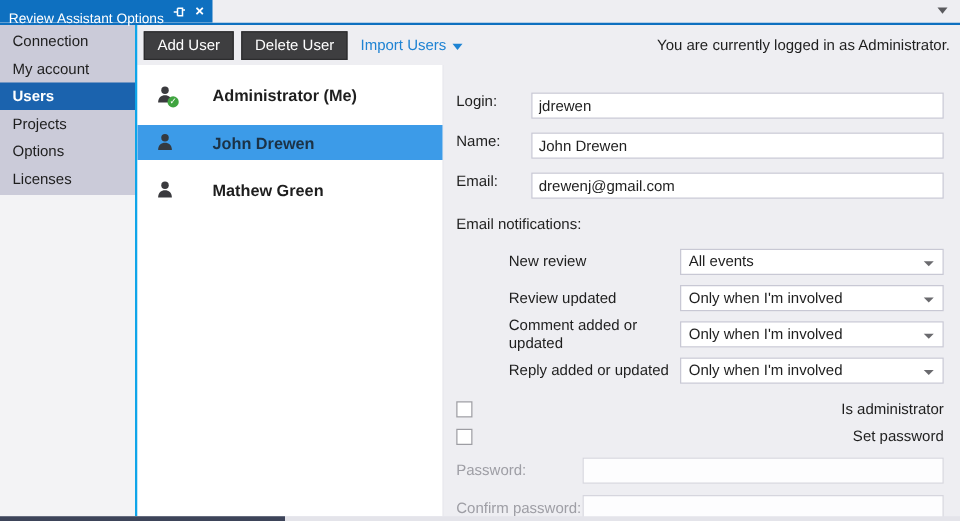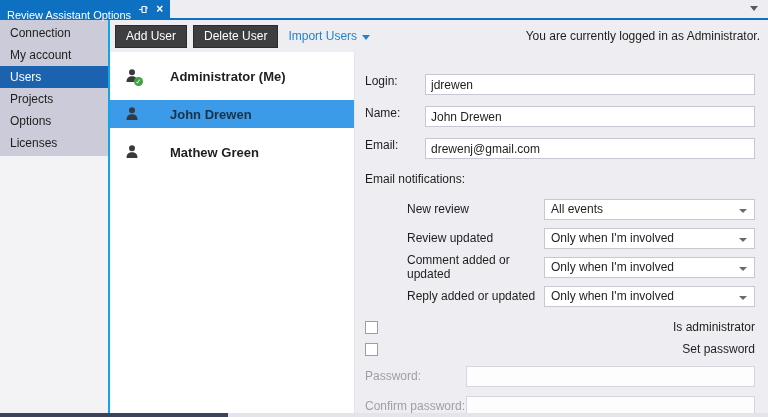--- a/index.html
+++ b/index.html
@@ -14,21 +14,21 @@
   .tab-icon { display:flex; align-items:center; }
   .close-glyph { color:#ffffff; font-size:12px; font-weight:bold; line-height:1; }
   .overflow-caret { position:absolute; right:10px; top:6px; width:0; height:0; border-left:4px solid transparent; border-right:4px solid transparent; border-top:5px solid #5a5a5e; }
   .blue-line { height:2px; background:var(--accent,#0e70c0); }
 
   
   .content { display:flex; height:393px; }
   .leftcol { width:110px; background:#f3f3f5; border-right:2px solid #0ea5e9; display:flex; flex-direction:column; }
   .nav { background:var(--sidebar_bg,#cbcbd9); padding:2px 0; }
   .nav-item { height:22px; line-height:22px; padding-left:10px; cursor:pointer; color:#1e1e1e; }
-  .nav-item.selected { background:var(--sidebar_selected,#1b63ae); color:#ffffff; font-weight:normal; }
+  .nav-item.selected { background:var(--sidebar_selected,#1b63ae); color:#ffffff; font-weight:bold; }
   .main { flex:1; display:flex; flex-direction:column; }
 
   
   .toolbar { height:32px; display:flex; align-items:center; padding:0 8px 0 5px; gap:6px; background:#eeeef2; }
   .tb-btn { background:var(--button_bg,#3e3e40); color:#ffffff; border:1px solid #2c2c2e; padding:3px 10px 4px 10px; font-size:12px; cursor:pointer; font-family:inherit; }
   .link { color:var(--link,#1e83d3); margin-left:4px; cursor:pointer; display:flex; align-items:center; gap:5px; }
   .link-caret { width:0; height:0; border-left:4px solid transparent; border-right:4px solid transparent; border-top:5px solid var(--link,#1e83d3); margin-top:2px; }
   .tb-spacer { flex:1; }
   .tb-status { color:#1e1e1e; }
 

